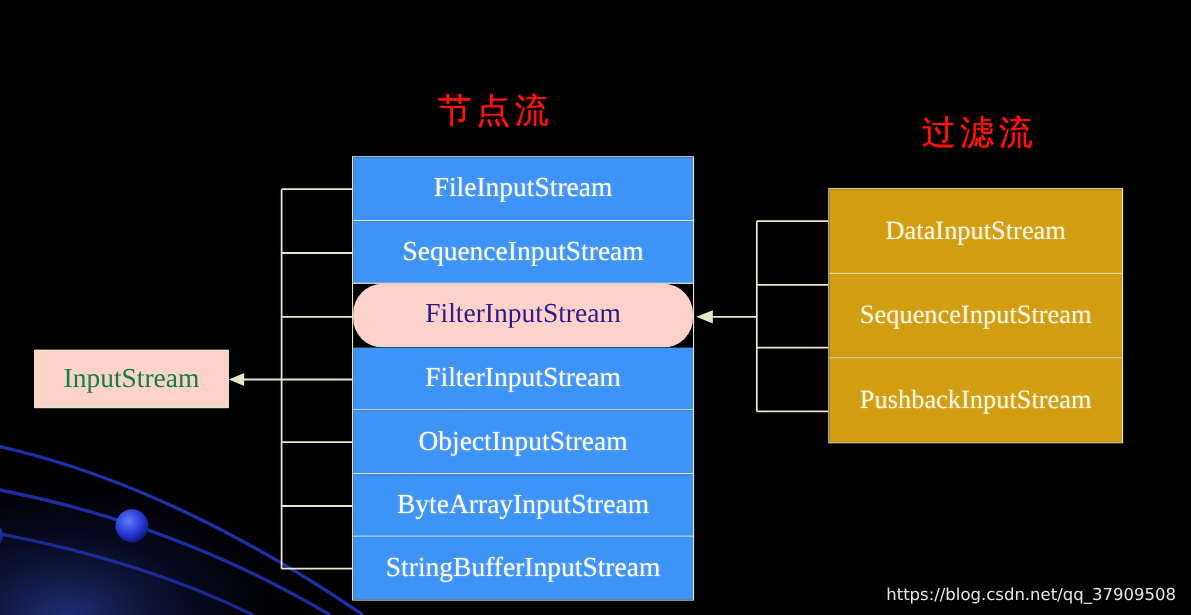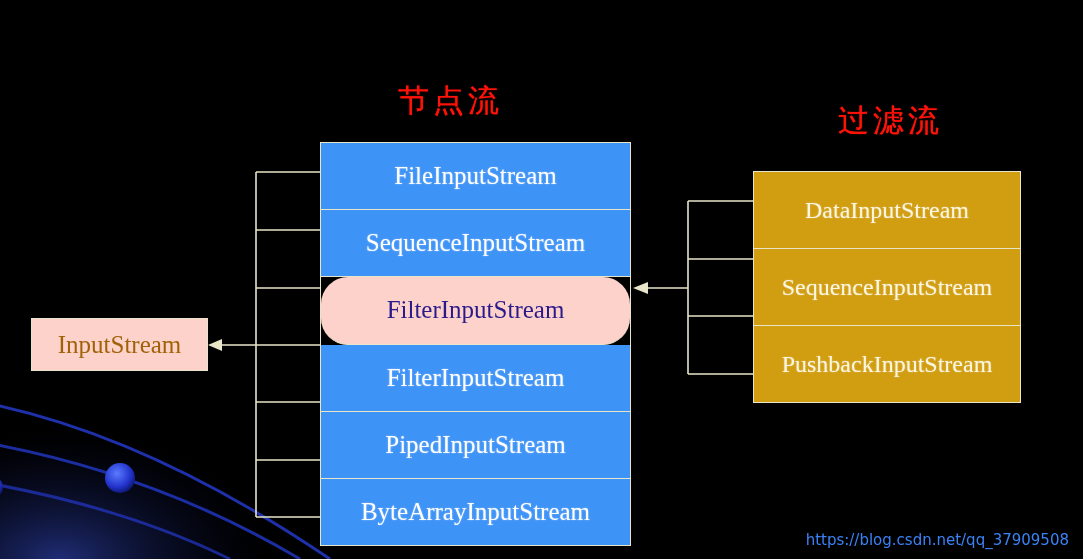--- a/index.html
+++ b/index.html
@@ -97,41 +97,41 @@
     left: 31px;
     top: 318px;
     width: 177px;
     height: 53px;
     box-sizing: border-box;
     background: #fcd2ca;
     border: 1px solid #e8e5c8;
     display: flex;
     align-items: center;
     justify-content: center;
-    color: #a16207;
+    color: #15803d;
     font-size: 25px;
     white-space: nowrap;
   }
 
   
   #connectors {
     position: absolute;
     left: 0;
     top: 0;
     width: 1083px;
     height: 559px;
     pointer-events: none;
   }
 
   
   #watermark {
     position: absolute;
     right: 14px;
     bottom: 10px;
-    color: #3b82f6;
+    color: #e5e5e5;
     font-family: "DejaVu Sans", "Liberation Sans", sans-serif;
     font-size: 15px;
     white-space: nowrap;
   }
 </style>
 </head>
 <body>
 
 <div id="slide">
 
@@ -158,22 +158,23 @@
   <div class="heading" id="heading-node">节点流</div>
   <div class="heading" id="heading-filter">过滤流</div>
 
   <div id="base-box">InputStream</div>
 
   <div class="column" id="node-column">
     <div class="cls-box blue">FileInputStream</div>
     <div class="cls-box blue">SequenceInputStream</div>
     <div class="cls-box pink">FilterInputStream</div>
     <div class="cls-box blue">FilterInputStream</div>
-    <div class="cls-box blue">PipedInputStream</div>
+    <div class="cls-box blue">ObjectInputStream</div>
     <div class="cls-box blue">ByteArrayInputStream</div>
+    <div class="cls-box blue">StringBufferInputStream</div>
   </div>
 
   <div class="column" id="filter-column">
     <div class="cls-box gold">DataInputStream</div>
     <div class="cls-box gold">SequenceInputStream</div>
     <div class="cls-box gold">PushbackInputStream</div>
   </div>
 
   <svg id="connectors" viewBox="0 0 1083 559">
     <g stroke="#e8e5c8" stroke-width="1.6" fill="none">

